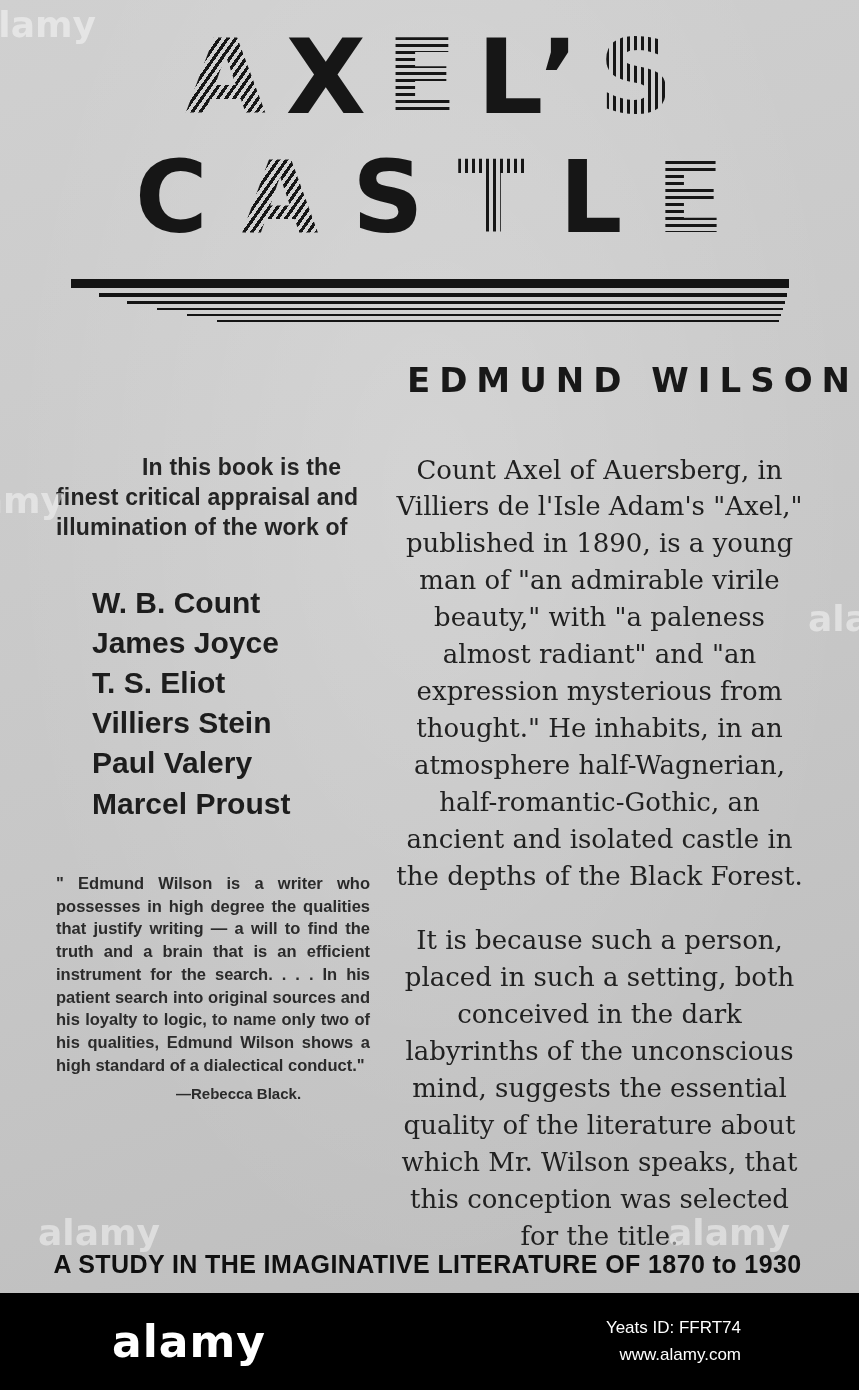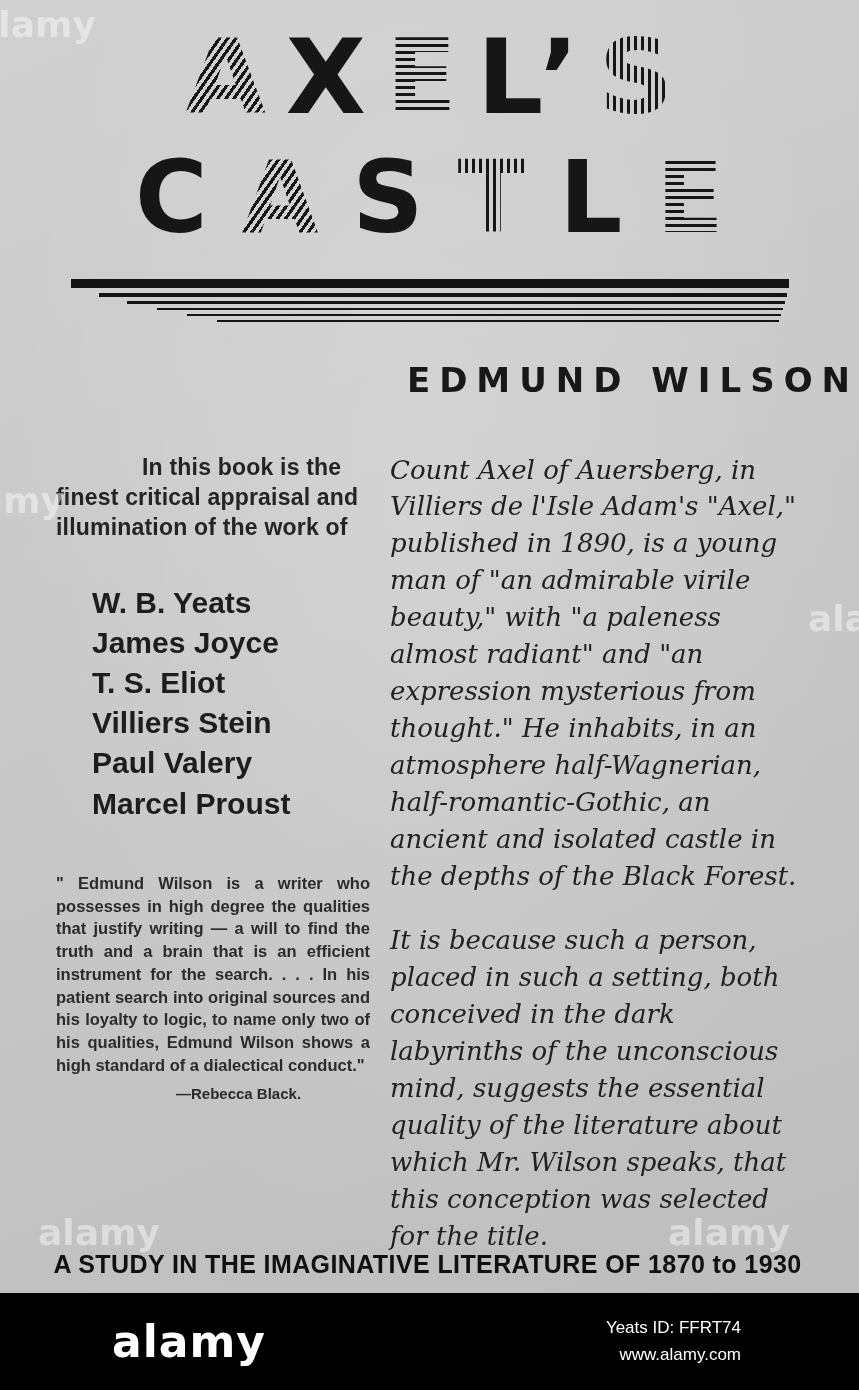--- a/index.html
+++ b/index.html
@@ -55,22 +55,22 @@
     text-indent:86px; letter-spacing:0.2px;
   }
   .authors-list { margin-top:40px; padding-left:36px; }
   .author-name { font-size:30px; font-weight:700; line-height:1.34; color:#1d1d1d; }
   .quote {
     margin-top:48px; font-size:16.5px; font-weight:700; line-height:1.38;
     color:#2b2b2b; text-align:justify;
   }
   .quote-attr { margin-top:8px; font-size:15px; font-weight:700; color:#2b2b2b; padding-left:120px; }
   .col-right p {
-    margin:0 0 28px; font-family:"DejaVu Serif", serif; font-style:italic;
-    font-size:26px; line-height:1.42; color:#212121;
+    margin:0 0 28px; font-family:"DejaVu Serif", serif; 
+    font-size:26px; line-height:1.42; color:#212121;text-align:center;
   }
   
   .tagline {
     position:absolute; left:0; right:4px; bottom:14px; text-align:center;
     font-size:25px; font-weight:800; letter-spacing:0.4px; color:#101010;
     white-space:nowrap;
   }
   
   .alamy-bar {
     position:absolute; left:0; bottom:0; width:100%; height:97px; background:#000;
@@ -111,21 +111,21 @@
       <div class="ln ln5"></div>
     </div>
 
     <div class="author">EDMUND WILSON</div>
 
     <div class="columns">
 
       <div class="col-left">
         <div class="intro">In this book is the finest critical appraisal and illumination of the work of</div>
         <div class="authors-list">
-            <div class="author-name">W. B. Yeats</div>
+            <div class="author-name">W. B. Count</div>
             <div class="author-name">James Joyce</div>
             <div class="author-name">T. S. Eliot</div>
             <div class="author-name">Villiers Stein</div>
             <div class="author-name">Paul Valery</div>
             <div class="author-name">Marcel Proust</div>
           </div>
         <div class="quote">" Edmund Wilson is a writer who possesses in high degree the qualities that justify writing — a will to find the truth and a brain that is an efficient instrument for the search. . . .  In his patient search into original sources and his loyalty to logic, to name only two of his qualities, Edmund Wilson shows a high standard of a dialectical conduct."</div>
         <div class="quote-attr">—Rebecca Black.</div>
       </div>
 

